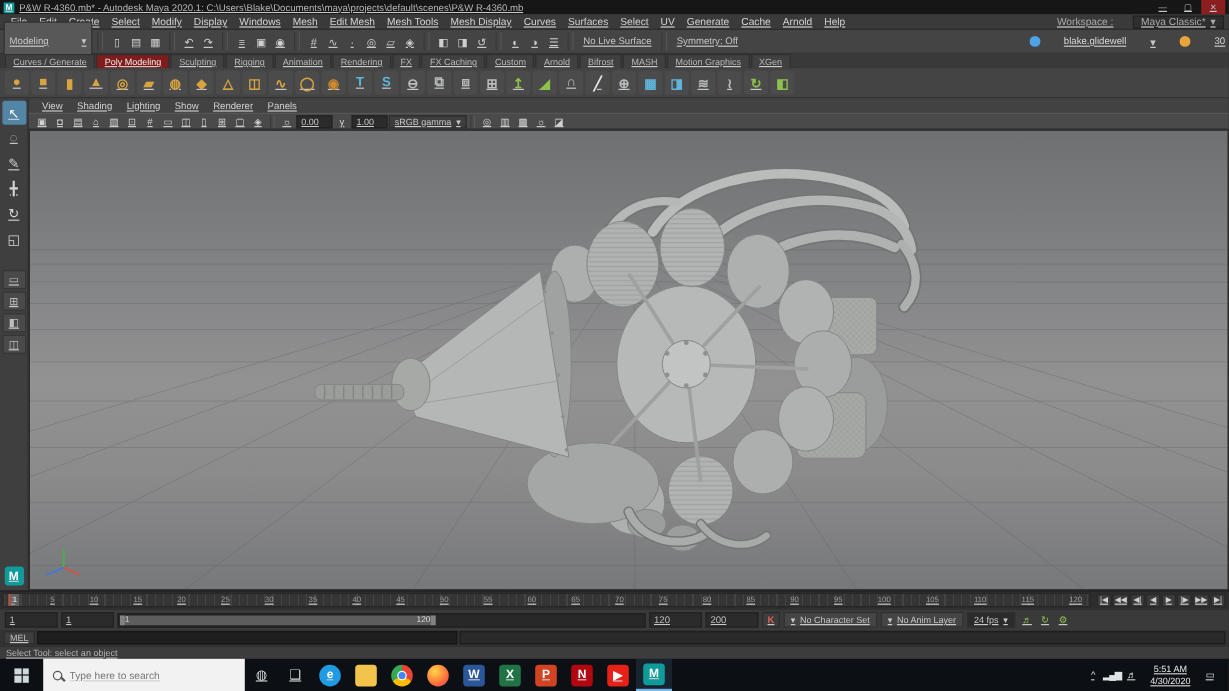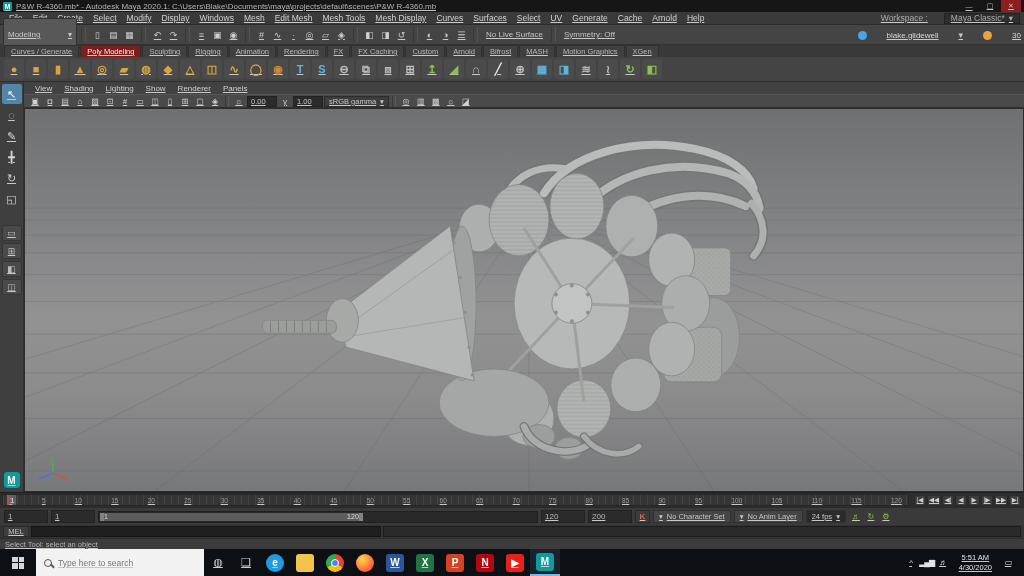--- a/index.html
+++ b/index.html
@@ -20,21 +20,21 @@
   .menu-item{padding:0 5px;white-space:nowrap;}
   .workspace{margin-left:auto;display:flex;align-items:flex-start;gap:16px;color:#ababab;}
   .workspace .wval{background:#2e2e2e;border:1px solid #222;padding:0 6px;height:11px;display:flex;align-items:center;gap:4px;}
 
   
   .statusline{height:20px;background:#444;border-bottom:1px solid #333;display:flex;align-items:center;gap:2px;padding:0 3px;flex:0 0 auto;}
   .mode-dd{width:74px;height:14px;background:#585858;border:1px solid #313131;border-radius:2px;display:flex;align-items:center;justify-content:space-between;padding:16px 4px;font-size:8px;}
   .sl-sep{width:5px;height:15px;border-left:1px solid #383838;border-right:1px solid #555;margin:0 2px;}
   .sicon{width:15px;height:15px;display:flex;align-items:center;justify-content:center;font-size:9px;color:#cfcfcf;border-radius:2px;}
   .sl-text{font-size:8px;color:#c4c4c4;padding:0 4px;white-space:nowrap;}
-  .sl-right{margin-left:auto;display:flex;align-items:flex-end;gap:20px;}
+  .sl-right{margin-left:auto;display:flex;align-items:center;gap:20px;}
   .user-dot{width:9px;height:9px;border-radius:50%;background:#4da3e8;}
   .badge-dot{width:9px;height:9px;border-radius:50%;background:#e8a33c;}
   .sl-user{font-size:8px;color:#d8d8d8;}
 
   
   .shelftabs{height:12px;background:#393939;display:flex;align-items:flex-end;padding:0 4px;gap:1px;flex:0 0 auto;}
   .shelftab{font-size:7.5px;color:#b9b9b9;background:#404040;padding:1px 6px;border:1px solid #303030;border-bottom:none;white-space:nowrap;}
   .shelftab.active{background:#7f1d1d;color:#eee;}
 
   

